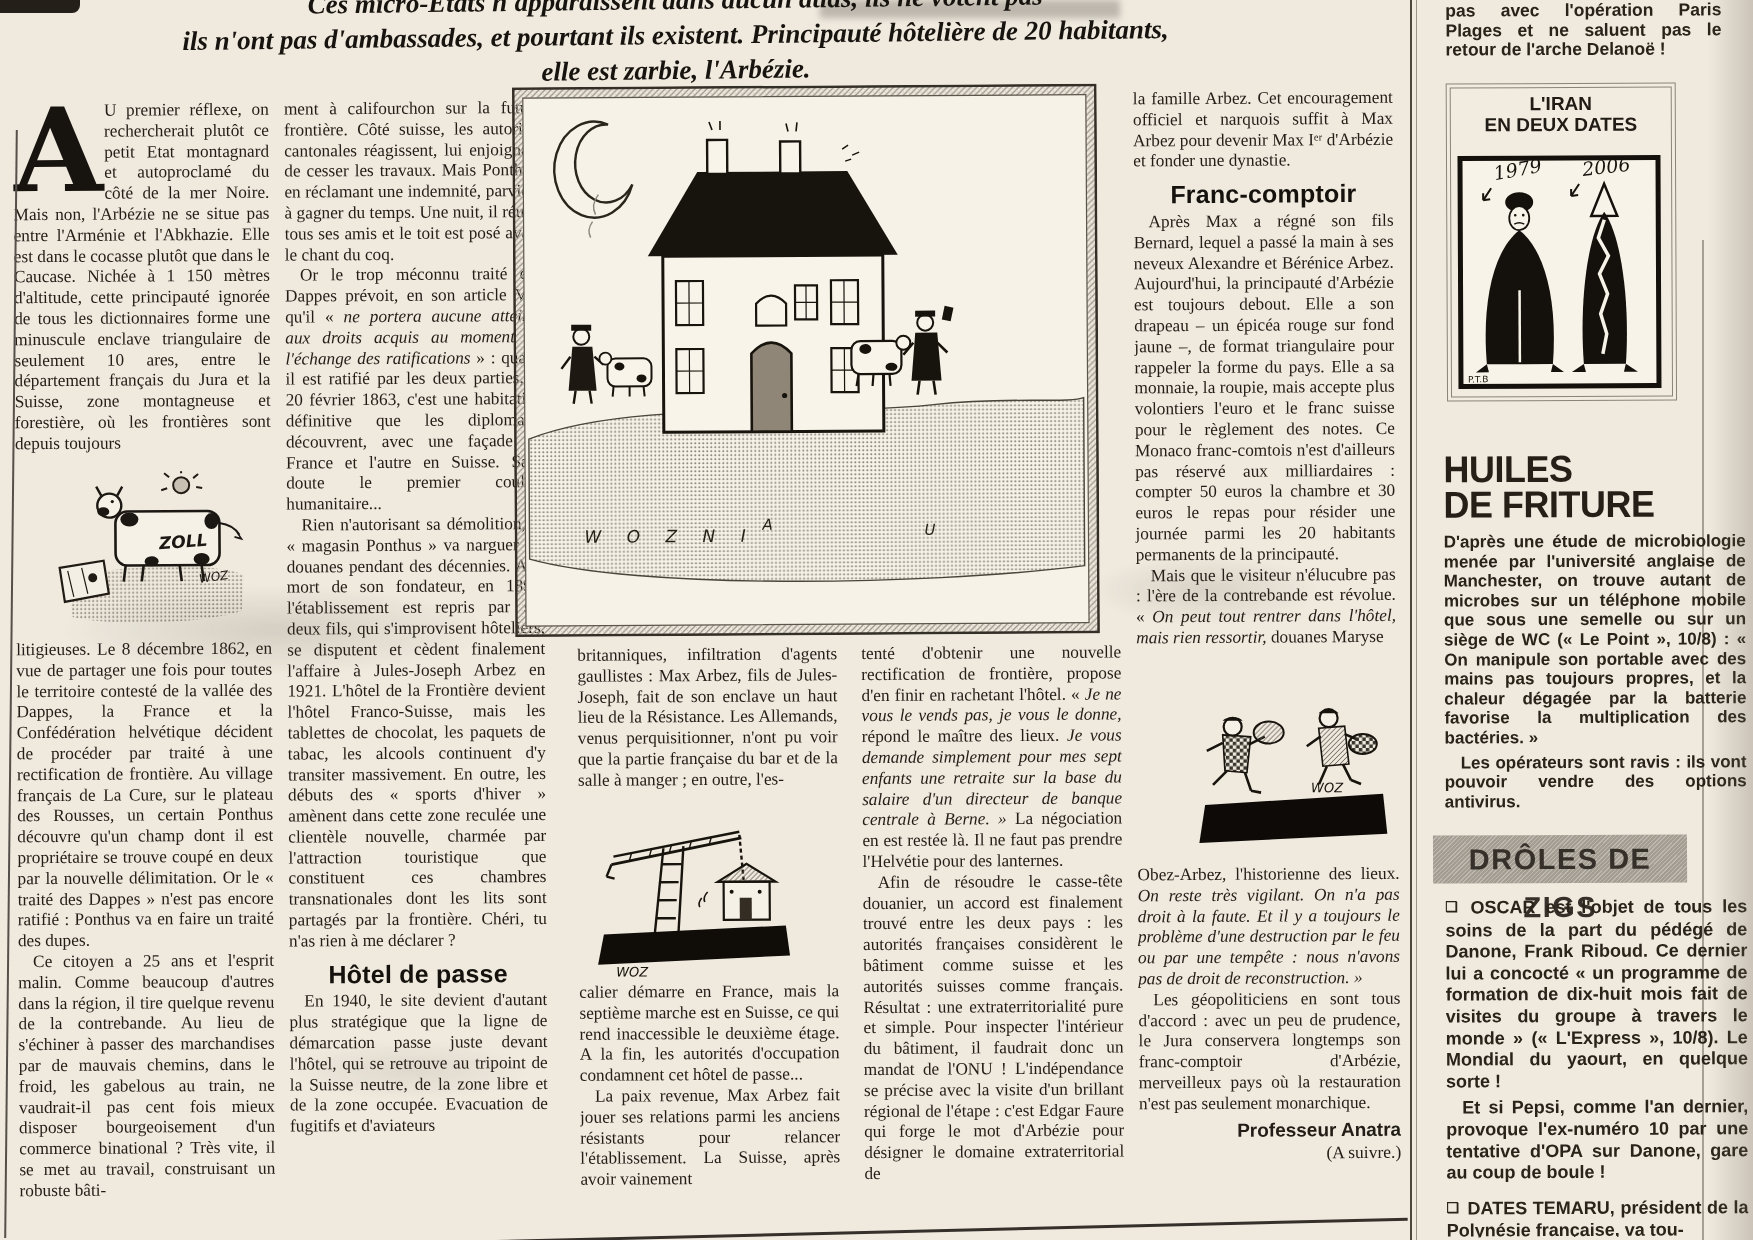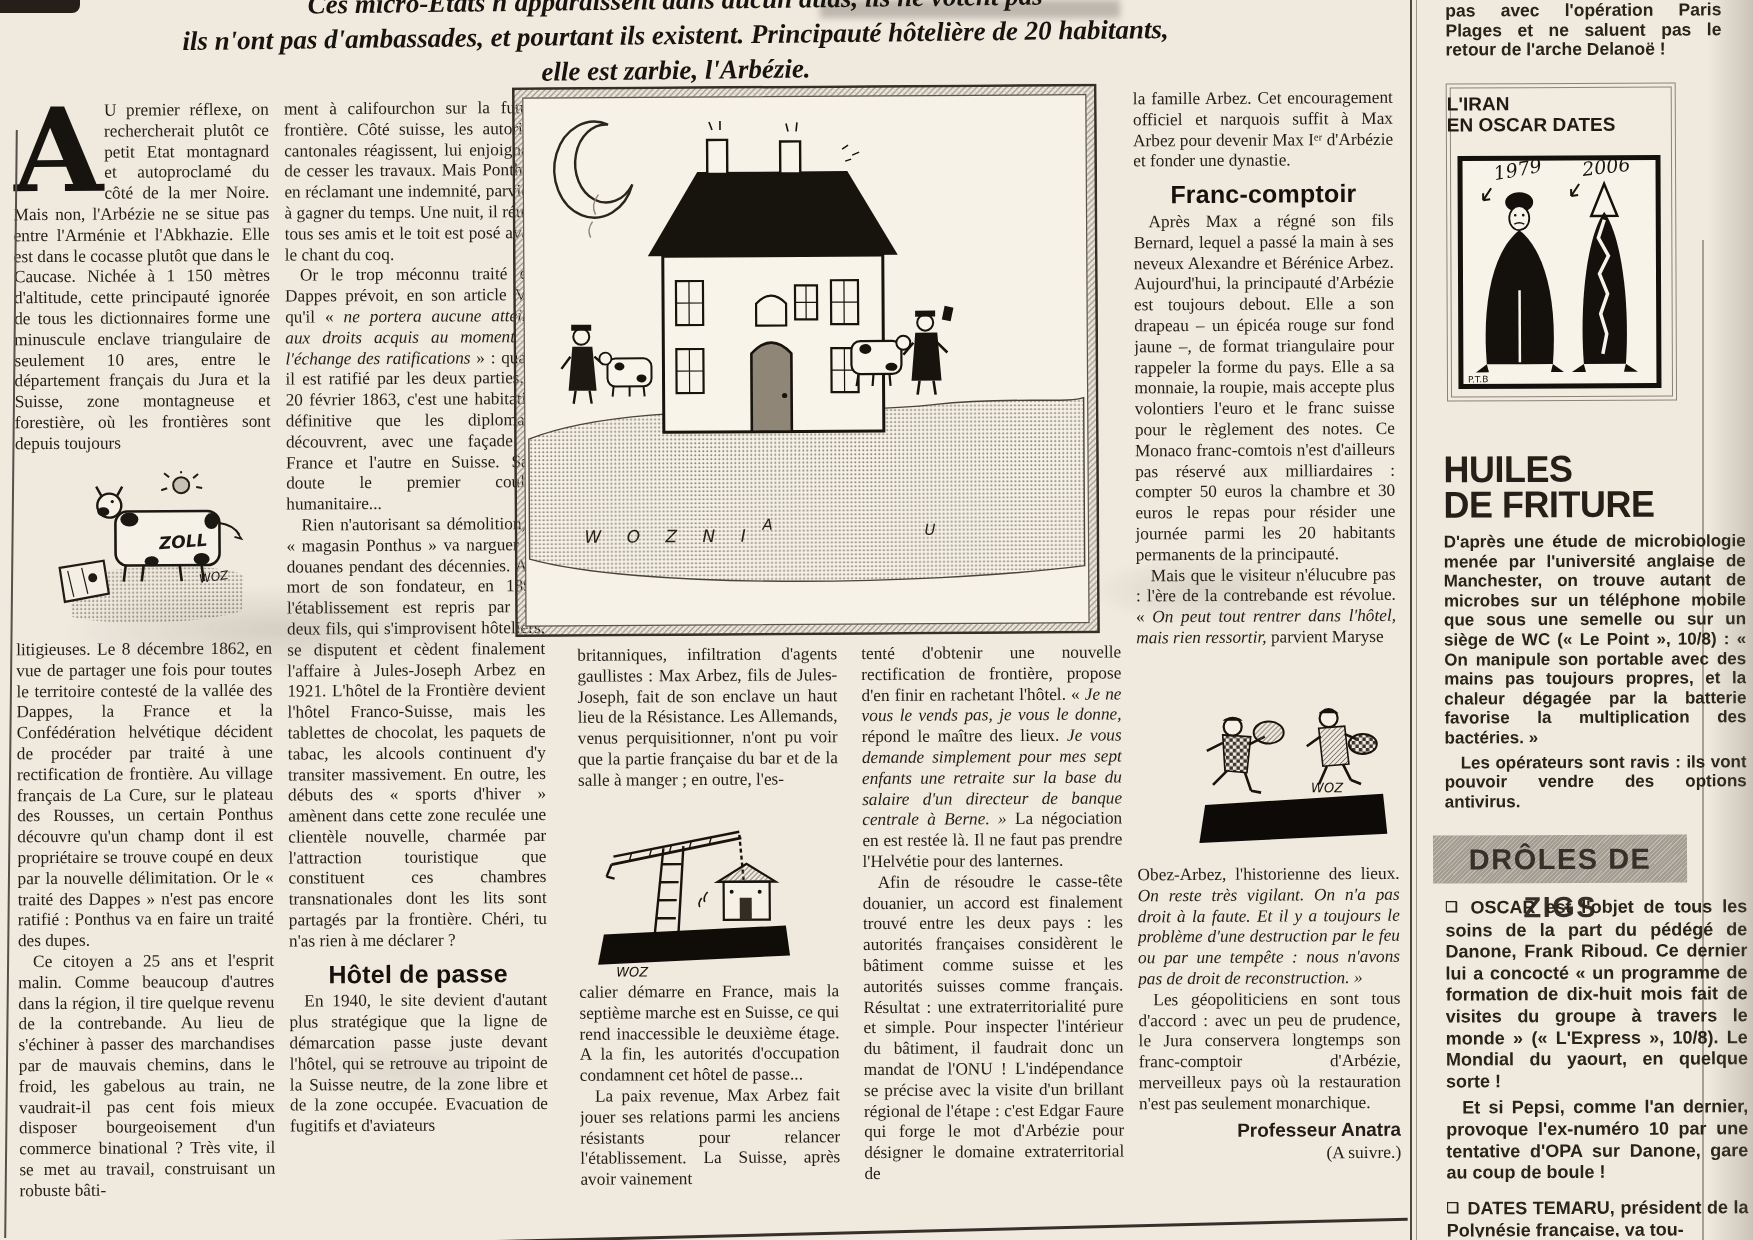--- a/index.html
+++ b/index.html
@@ -48,21 +48,21 @@
   .sb p.ind{text-indent:16px;}
   .sb p.gap{margin-top:14px;}
   .sb .sq{font-size:14px;position:relative;top:-2px;letter-spacing:2px;}
   .sb-note{left:1448px;top:4px;width:276px;font-size:17.5px;line-height:19.5px;}
   .iran-box{
     left:1448px;top:86px;width:228px;height:316px;
     border:1px solid #8a8378;outline:1px solid #8a8378;outline-offset:-5px;
     background:#f1ebe0;
   }
   .iran-title{
-    position:absolute;left:0;top:9px;width:100%;text-align:left;
+    position:absolute;left:0;top:9px;width:100%;text-align:center;
     font-family:"Liberation Sans",sans-serif;font-weight:bold;
     font-size:19px;line-height:21px;color:#201b14;
   }
   .huiles-h{
     left:1444px;top:456px;width:300px;
     font-size:36px;line-height:34px;letter-spacing:-.5px;color:#251f17;
     font-family:"Liberation Sans",sans-serif;font-weight:bold;
     transform:scaleY(1.04);
   }
   .huiles-t{left:1444px;top:535px;width:302px;height:300px;font-size:17px;line-height:19.6px;}
@@ -261,21 +261,21 @@
 
   <div class="abs artcol" style="left:861px;top:645px;height:574px;width:260px;">
       <p class="ni"><span>tenté d'obtenir une nouvelle rectification de frontière, propose d'en finir en rachetant l'hôtel. « </span><span class="i">Je ne vous le vends pas, je vous le donne,</span><span> répond le maître des lieux. </span><span class="i">Je vous demande simplement pour mes sept enfants une retraite sur la base du salaire d'un directeur de banque centrale à Berne. »</span><span> La négociation en est restée là. Il ne faut pas prendre l'Helvétie pour des lanternes.</span></p>
       <p><span>Afin de résoudre le casse-tête douanier, un accord est finalement trouvé entre les deux pays : les autorités françaises considèrent le bâtiment comme suisse et les autorités suisses comme français. Résultat : une extraterritorialité pure et simple. Pour inspecter l'intérieur du bâtiment, il faudrait donc un mandat de l'ONU ! L'indépendance se précise avec la visite d'un brillant régional de l'étape : c'est Edgar Faure qui forge le mot d'Arbézie pour désigner le domaine extraterritorial de</span></p>
     </div>
 
   <div class="abs artcol" style="left:1136px;top:92px;height:612px;width:260px;">
       <p class="ni"><span>la famille Arbez. Cet encouragement officiel et narquois suffit à Max Arbez pour devenir Max Iᵉʳ d'Arbézie et fonder une dynastie.</span></p>
       <h3>Franc-comptoir</h3>
       <p><span>Après Max a régné son fils Bernard, lequel a passé la main à ses neveux Alexandre et Bérénice Arbez. Aujourd'hui, la principauté d'Arbézie est toujours debout. Elle a son drapeau – un épicéa rouge sur fond jaune –, de format triangulaire pour rappeler la forme du pays. Elle a sa monnaie, la roupie, mais accepte plus volontiers l'euro et le franc suisse pour le règlement des notes. Ce Monaco franc-comtois n'est d'ailleurs pas réservé aux milliardaires : compter 50 euros la chambre et 30 euros le repas pour résider une journée parmi les 20 habitants permanents de la principauté.</span></p>
-      <p><span>Mais que le visiteur n'élucubre pas : l'ère de la contrebande est révolue. « </span><span class="i">On peut tout rentrer dans l'hôtel, mais rien ressortir,</span><span> parvient Maryse</span></p>
+      <p><span>Mais que le visiteur n'élucubre pas : l'ère de la contrebande est révolue. « </span><span class="i">On peut tout rentrer dans l'hôtel, mais rien ressortir,</span><span> douanes Maryse</span></p>
     </div>
 
   <svg class="abs" style="left:1176px;top:696px;" width="225" height="172" viewBox="0 0 225 172">
     <g>
       <circle cx="56" cy="34" r="9" fill="#f6f1e7" stroke="#17130d" stroke-width="2.2"></circle>
       <path d="M46,28 a11,6 0 0 1 20,0" fill="#17130d"></path>
       <polygon points="46,42 74,44 70,80 48,78" fill="url(#ck)" stroke="#17130d" stroke-width="1.6"></polygon>
       <path d="M46,50 l-16,8 M72,52 l16,-8" stroke="#17130d" stroke-width="2.6" fill="none"></path>
       <path d="M50,78 l-14,14 M68,80 l6,18 M74,98 l10,2" stroke="#17130d" stroke-width="2.6" fill="none"></path>
       <ellipse cx="92" cy="40" rx="15" ry="11" fill="url(#dg)" stroke="#17130d" stroke-width="2"></ellipse>
@@ -307,21 +307,21 @@
 <div class="abs vrule2"></div>
 <div class="abs vrule3"></div>
 
 <div class="abs" style="left:0;top:0;width:1753px;height:1240px;pointer-events:none;transform:rotate(-0.25deg);">
 
   <div class="abs sb sb-note">pas avec l'opération Paris Plages et ne saluent pas le retour de l'arche Delanoë !</div>
 
   <div class="abs iran-box">
     <div class="iran-title">
       <div>L'IRAN</div>
-      <div>EN OSCAR DATES</div>
+      <div>EN DEUX DATES</div>
     </div>
     <svg style="position:absolute;left:8px;top:56px;" width="210" height="252" viewBox="0 0 210 252">
       <rect x="5" y="18" width="198" height="228" fill="#f7f3e9" stroke="#14100b" stroke-width="5"></rect>
       <text x="40" y="40" font-family="DejaVu Serif, serif" font-style="italic" font-size="19" fill="#17130d" transform="rotate(-10 40 40)">1979</text>
       <text x="128" y="36" font-family="DejaVu Serif, serif" font-style="italic" font-size="19" fill="#17130d" transform="rotate(-6 128 36)">2006</text>
       <g stroke="#17130d" stroke-width="2" fill="#f7f3e9">
         <path d="M36,48 l-8,12 M28,60 l0,-7 M28,60 l7,-1"></path>
         <path d="M124,44 l-8,12 M116,56 l0,-7 M116,56 l7,-1"></path>
       </g>
       <g>

